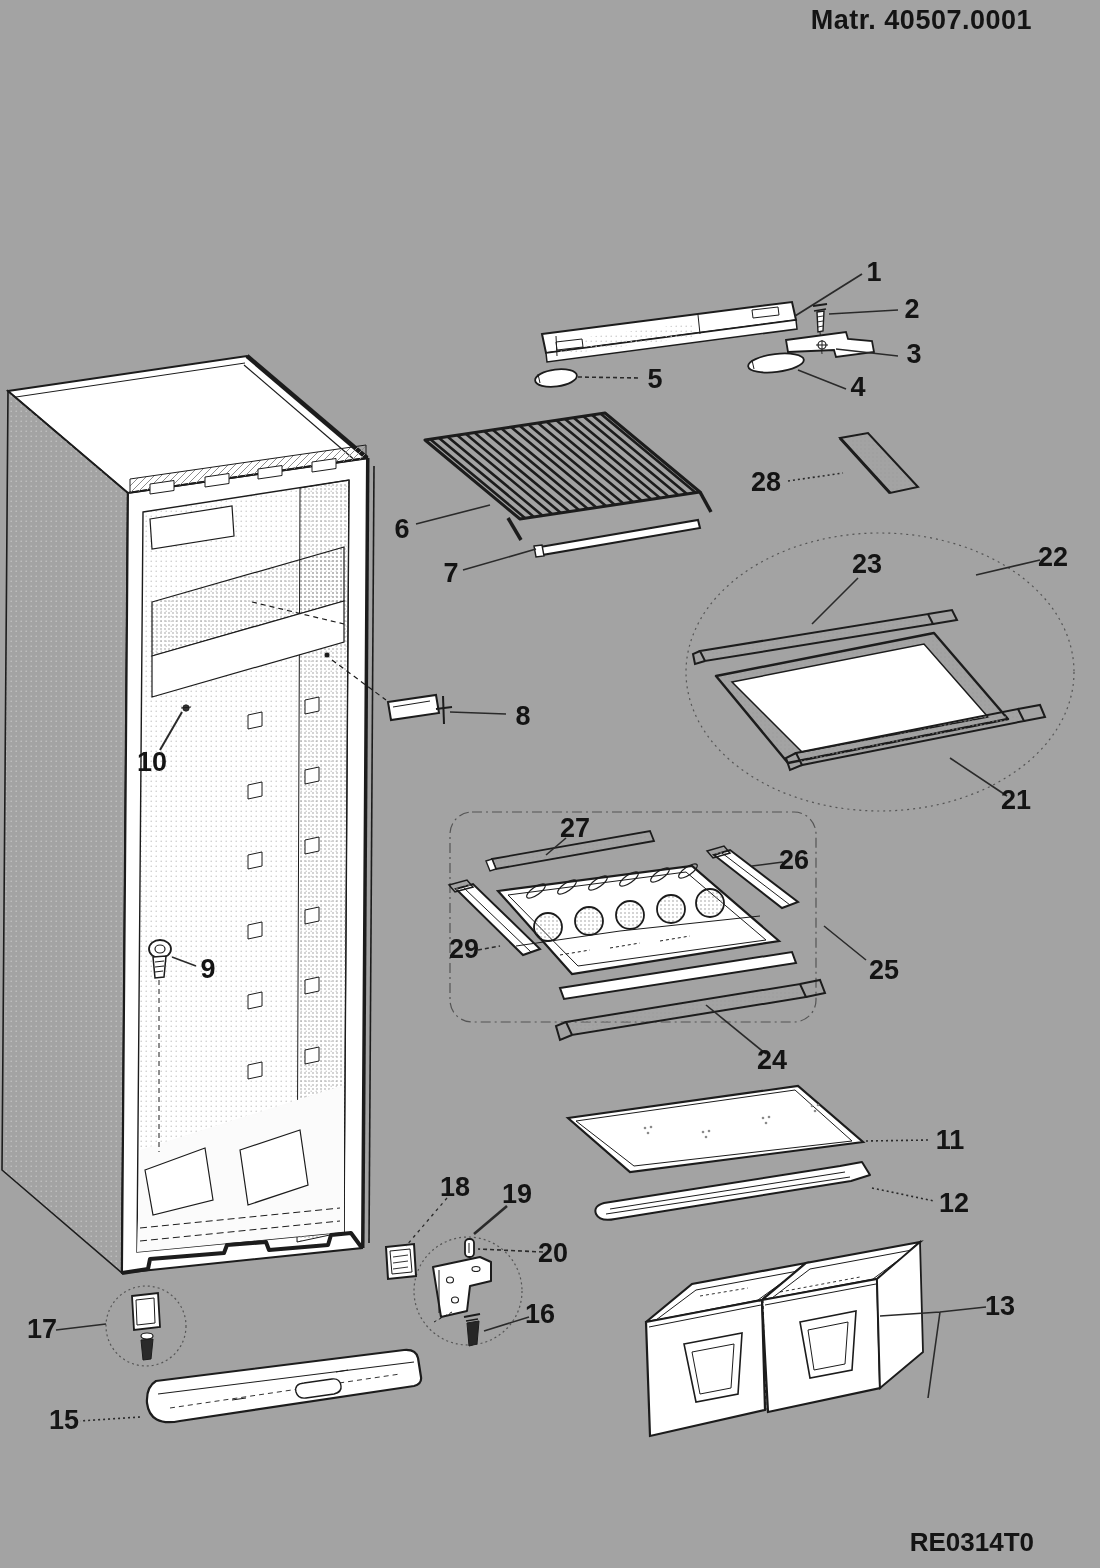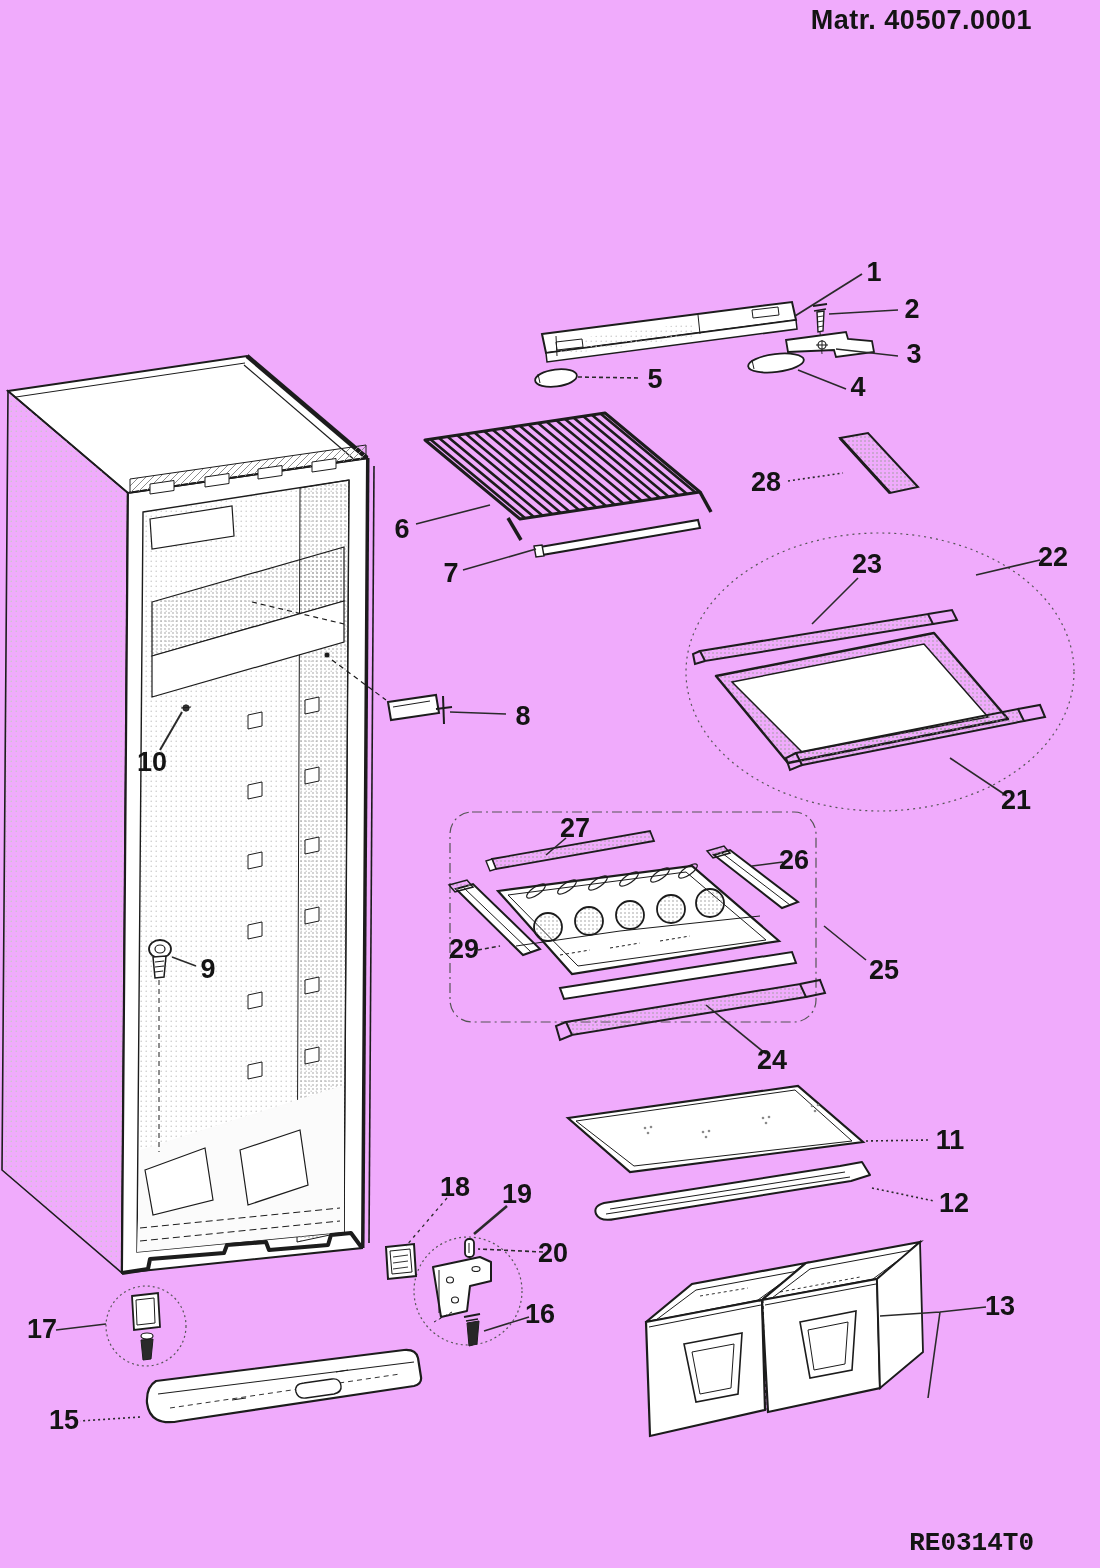--- a/index.html
+++ b/index.html
@@ -1,21 +1,21 @@
 <!DOCTYPE html>
 <html><head>
 <meta charset="utf-8">
 <style>
   html,body{margin:0;padding:0;background:#ffffff;}
-  .page{position:relative;width:1100px;height:1568px;background:#f0abfc;overflow:hidden;
+  .page{position:relative;width:1100px;height:1568px;background:#a3a3a3;overflow:hidden;
         font-family:"Liberation Sans",sans-serif;color:#141414;}
   .matricola{position:absolute;top:5px;right:68px;font-size:27px;font-weight:bold;
              letter-spacing:0.5px;white-space:nowrap;}
   .drawing-code{position:absolute;bottom:10px;right:66px;font-size:26px;font-weight:bold;
-                white-space:nowrap;font-family:Liberation Mono, monospace;}
+                white-space:nowrap;}
   svg.diagram{position:absolute;left:0;top:0;}
   .pn{font-family:"Liberation Sans",sans-serif;font-size:27px;font-weight:bold;fill:#141414;}
 </style>
 </head>
 <body>
 
 <div class="page">
 
   <div class="matricola">Matr. 40507.0001</div>
 

